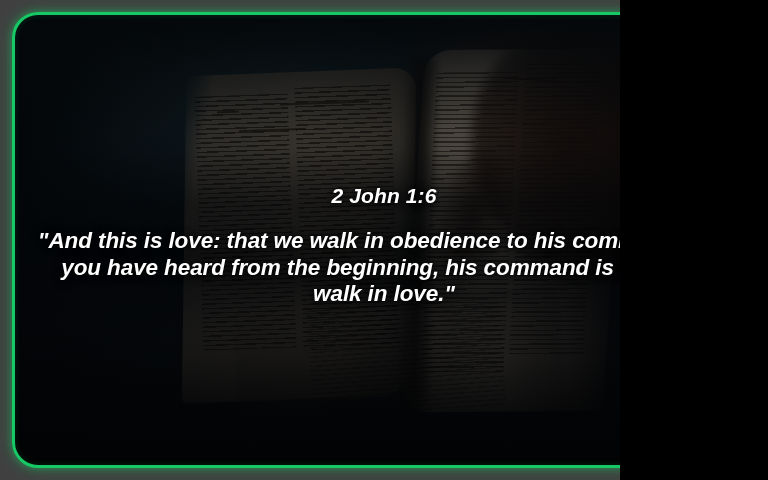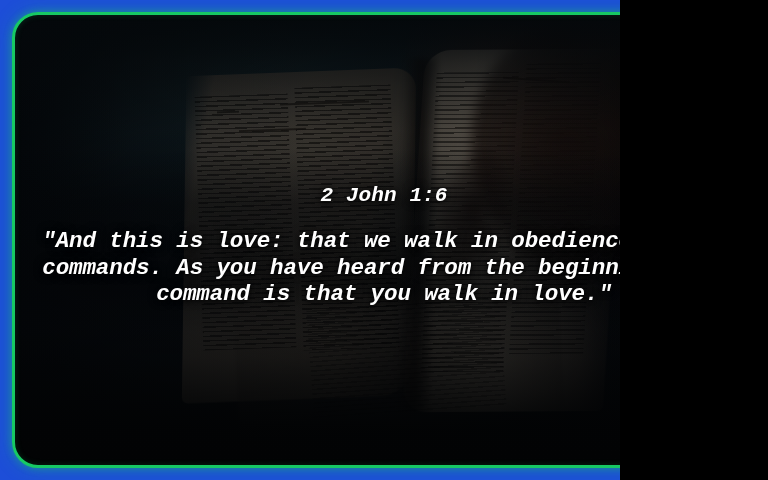--- a/index.html
+++ b/index.html
@@ -5,22 +5,22 @@
   html, body {
     margin: 0;
     padding: 0;
     background: #000000;
   }
   #stage {
     position: relative;
     width: 620px;
     height: 480px;
     overflow: hidden;
-    background: #1d4ed8;
-    font-family: Liberation Mono, monospace;
+    background: #404040;
+    font-family: Liberation Sans, sans-serif;
   }
 
   
   #frame-border {
     position: absolute;
     left: 12px;
     top: 12px;
     width: 744px;
     height: 456px;
     box-sizing: border-box;

